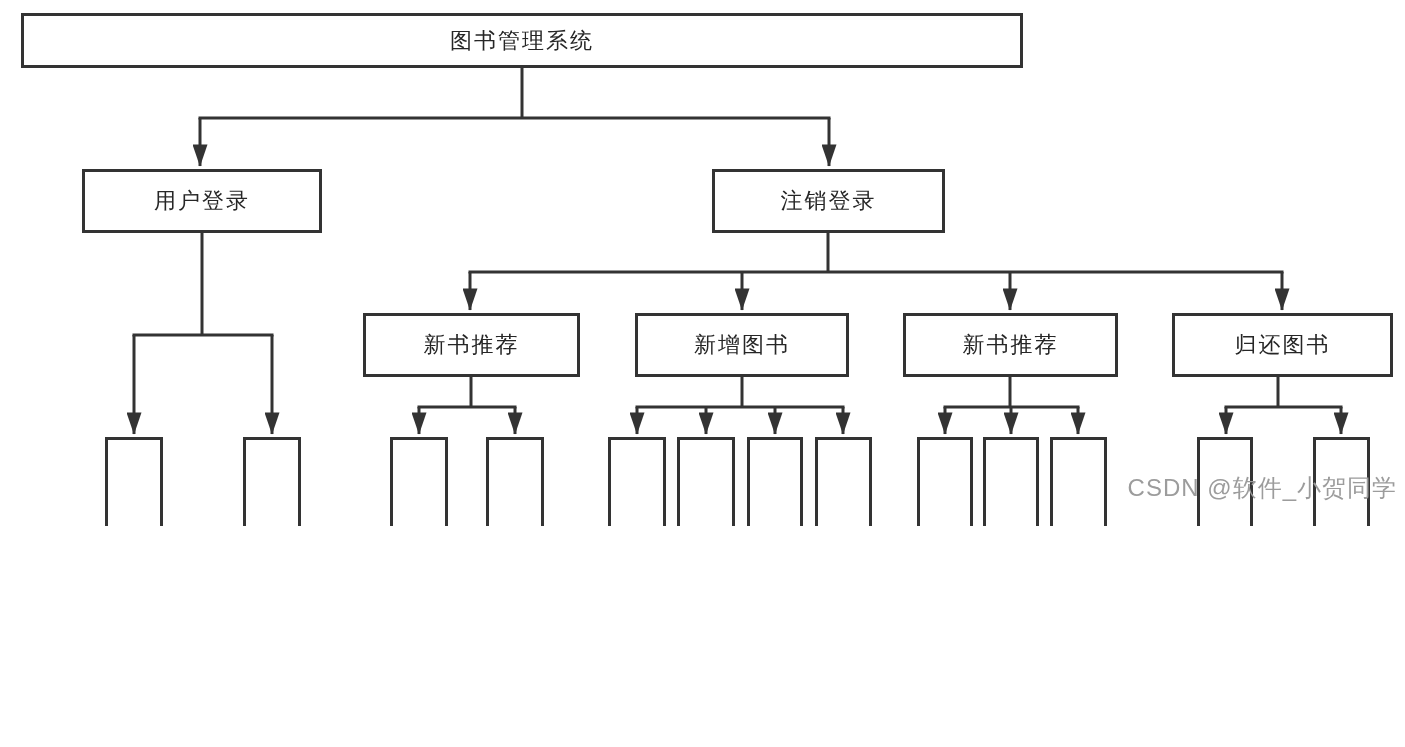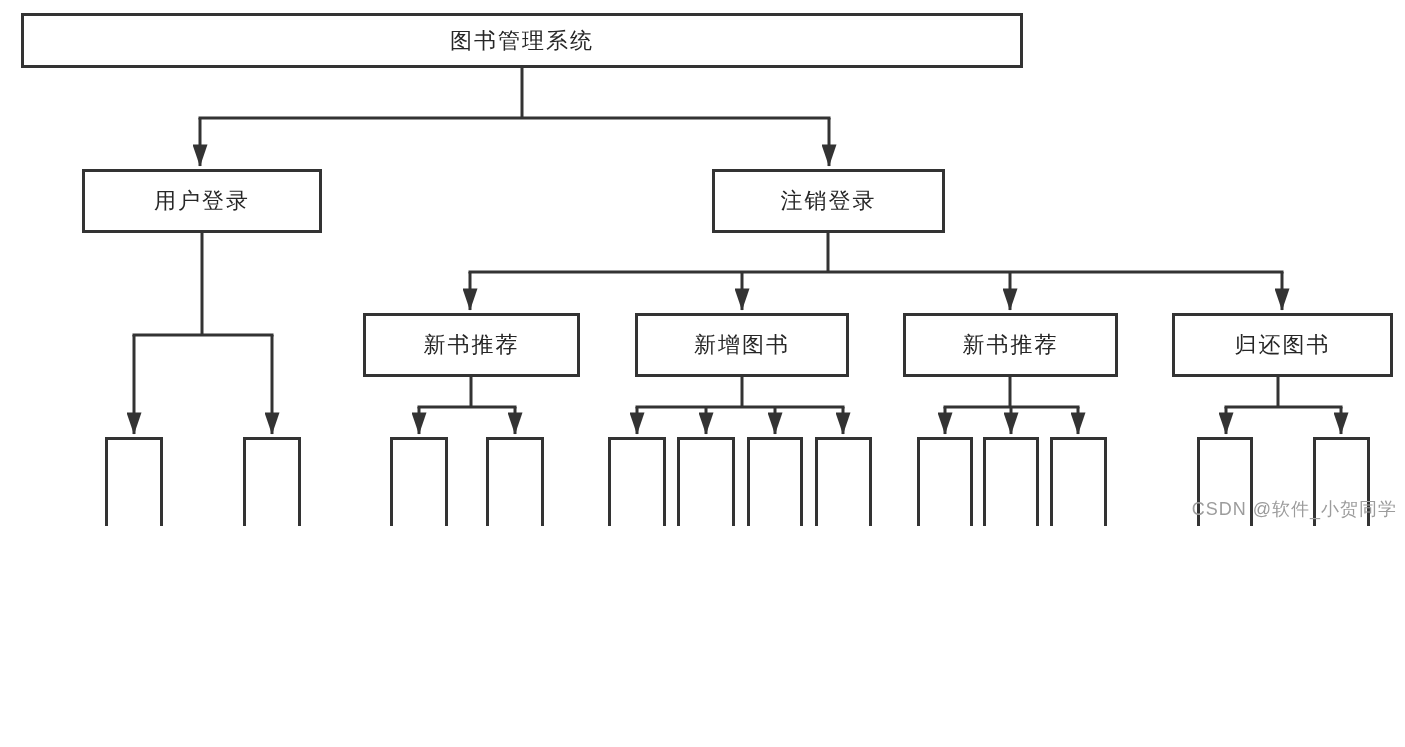--- a/index.html
+++ b/index.html
@@ -28,22 +28,22 @@
   .box.h { font-size: 22px; letter-spacing: 2px; white-space: nowrap; }
   .box.v {
     writing-mode: vertical-lr;
     font-size: 22px;
     letter-spacing: 6px;
     line-height: 1;
   }
   .watermark {
     position: absolute;
     right: 8px;
-    bottom: 5px;
-    font-size: 18px;
+    bottom: 22px;
+    font-size: 24px;
     letter-spacing: 1px;
     color: var(--watermark, #9c9c9c);
     white-space: nowrap;
   }
 </style>
 </head>
 <body>
 
 <div class="canvas">
 

